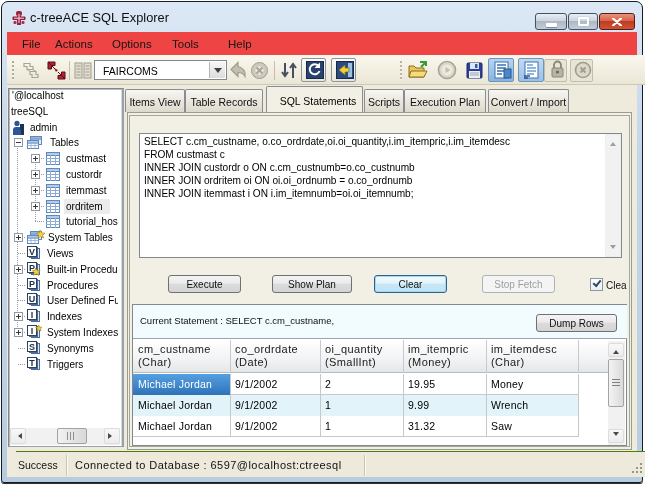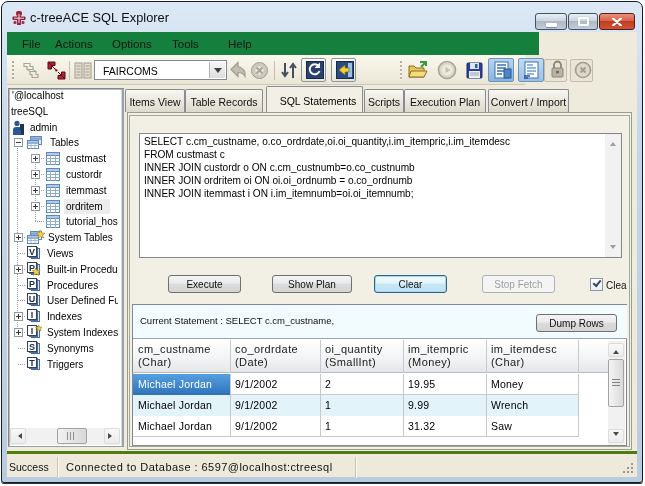--- a/index.html
+++ b/index.html
@@ -11,24 +11,24 @@
 .capbtn{position:absolute;top:11px;height:17px;border-radius:3px;border:1px solid #46525e;}
 #btnmin{left:533px;width:32px;background:linear-gradient(#e6edf5,#ccd6e0 45%,#aeb9c5 50%,#c2cdd9);}
 #btnmax{left:566px;width:30px;background:linear-gradient(#e6edf5,#ccd6e0 45%,#aeb9c5 50%,#c2cdd9);}
 #btncls{left:597px;width:36px;border-color:#5e1b14;background:linear-gradient(#e8937f,#d86249 45%,#c03c22 50%,#cc5537);}
 #btnmin .g{position:absolute;left:10px;top:9px;width:11px;height:4px;background:#fff;border-radius:1px;box-shadow:0 1px 1px #7383a0;}
 #btnmax .g{position:absolute;left:9px;top:3px;width:11px;height:9px;border:2px solid #fff;border-radius:1px;box-shadow:0 0 1px #738aa0;}
 #btncls .g{position:absolute;left:12px;top:4px;width:10px;height:8px;}
 
 #appico{position:absolute;left:9px;top:8px;width:16px;height:16px;}
 
-#menubar{position:absolute;left:0;top:0;width:532px;height:23px;background:#15803d;}
+#menubar{position:absolute;left:0;top:0;width:630px;height:23px;background:#ef4444;}
 #menubar span{position:absolute;top:6px;font-size:11.5px;color:#151515;}
 
-#toolbar{position:absolute;left:0;top:23px;width:518px;height:30px;background:linear-gradient(#faf8ee,#eae6d6);border-bottom:1px solid #cdc8b8;}
+#toolbar{position:absolute;left:0;top:23px;width:638px;height:30px;background:linear-gradient(#faf8ee,#eae6d6);border-bottom:1px solid #cdc8b8;}
 .tbtn{position:absolute;top:4px;width:23px;height:23px;}
 #combo{position:absolute;left:87px;top:5px;width:133px;height:20px;background:#fff;border:1px solid #828790;}
 #combo .t{position:absolute;left:8px;top:4px;font-size:10.5px;color:#000;}
 #combo .d{position:absolute;right:1px;top:1px;width:16px;height:16px;background:linear-gradient(#f6f6f6,#dcdcdc);border-left:1px solid #b5b5b5;}
 #combo .d:after{content:"";position:absolute;left:4px;top:6px;border:4px solid transparent;border-top:5px solid #404040;}
 
 #treewrap{position:absolute;left:1px;top:56px;width:116px;height:359px;border:1px solid #82878f;border-right-width:2px;border-right-color:#9aa0a8;border-bottom-color:#9aa0a8;background:#fff;box-shadow:inset 1px 1px 0 #b4b9c0,inset -1px 0 0 #d8dad8;}
 #tree{position:absolute;left:1px;top:0px;width:108px;height:354px;overflow:hidden;font-size:10px;color:#000;}
 .trow{position:absolute;left:0;height:15px;white-space:nowrap;}
 #hscroll{position:absolute;left:1px;bottom:1px;width:110px;height:17px;background:#f2f1f1;}
@@ -62,21 +62,21 @@
 
 #grid{position:absolute;left:0;top:35px;width:475px;height:105px;font-size:10px;}
 #ghead{position:absolute;left:0;top:0;width:475px;height:33px;background:linear-gradient(#ffffff,#f2f3f4 60%,#e4e6e8);border-bottom:1px solid #b5bcc4;}
 .hcell{position:absolute;top:3px;color:#1a1a1a;line-height:13px;font-size:11px;letter-spacing:0.4px;}
 .hsep{position:absolute;top:0;width:1px;height:33px;background:#c2cbd4;}
 .grow{position:absolute;left:0;width:445px;height:21px;border-bottom:1px solid #c8c8c8;}
 .gcell{position:absolute;top:4px;color:#000;font-size:10.5px;letter-spacing:0.2px;}
 .vsep{position:absolute;top:0;width:1px;height:21px;background:#c8c8c8;}
 #gvscroll{position:absolute;left:475px;top:36px;width:17px;height:104px;background:#f1f1f1;}
 
-#statusbar{position:absolute;left:0;top:419px;width:630px;height:26px;background:#eeeadb;border-top:3px solid #4d7c0f;font-size:10.5px;color:#101010;}
+#statusbar{position:absolute;left:9px;top:419px;width:630px;height:26px;background:#eeeadb;border-top:1px solid #4d7c0f;font-size:10.5px;color:#101010;}
 .ssep{position:absolute;top:3px;width:1px;height:21px;background:#c9c4b4;box-shadow:1px 0 0 #fbfaf4;}
 #grip{position:absolute;right:3px;bottom:3px;width:14px;height:14px;}
 #grip i{position:absolute;width:2px;height:2px;background:#9a958a;}
 </style></head>
 <body>
 <div id="stage">
  <div id="win">
   <div id="appico"><svg width="16" height="16" viewBox="0 0 16 16">
           <rect x="5" y="1" width="6" height="5" rx="2" fill="#9c2440"></rect>
           <rect x="1.5" y="6.5" width="13" height="3.5" rx="1" fill="#8c1f3a"></rect>

